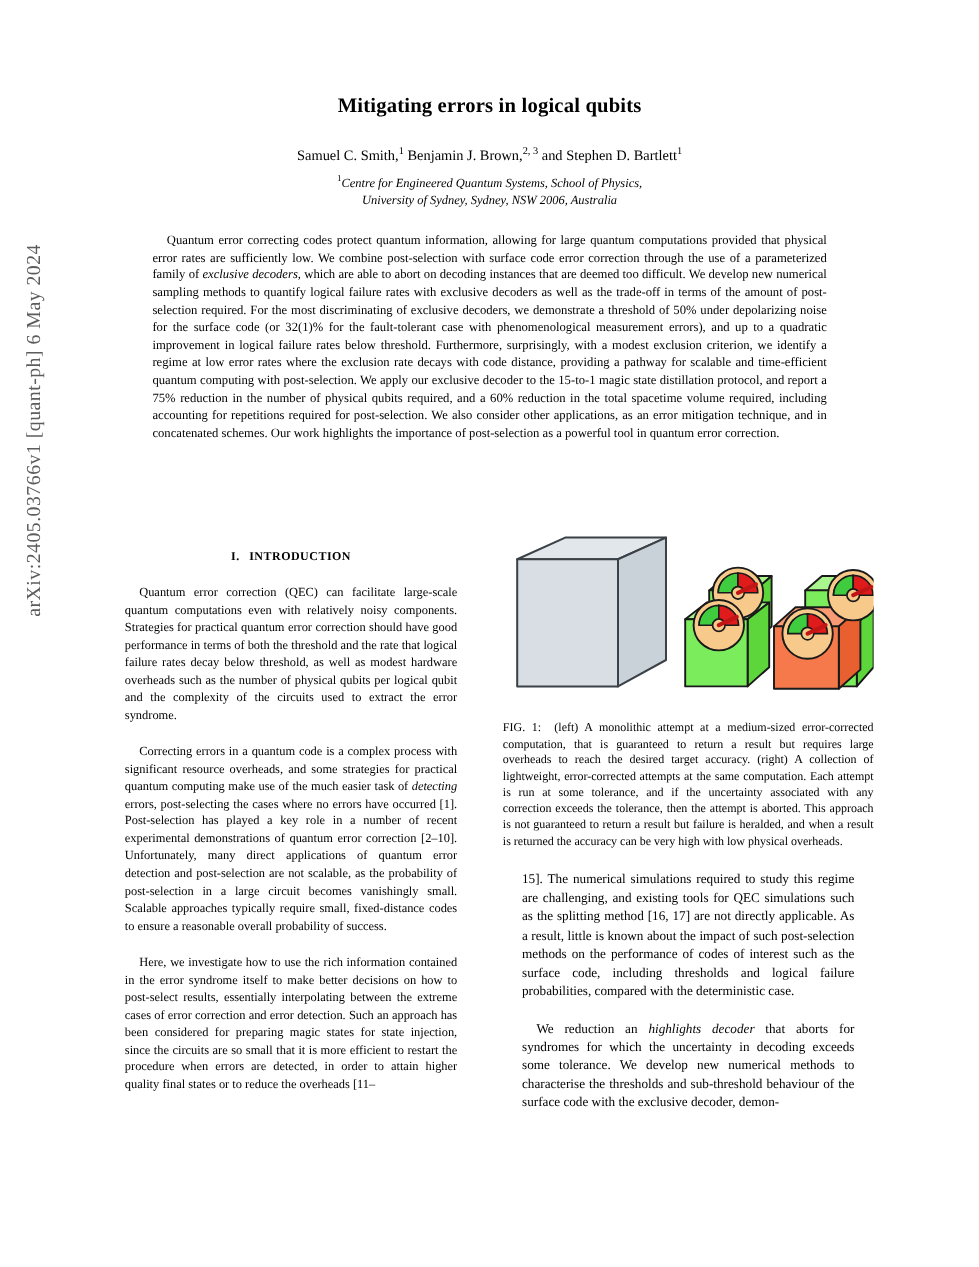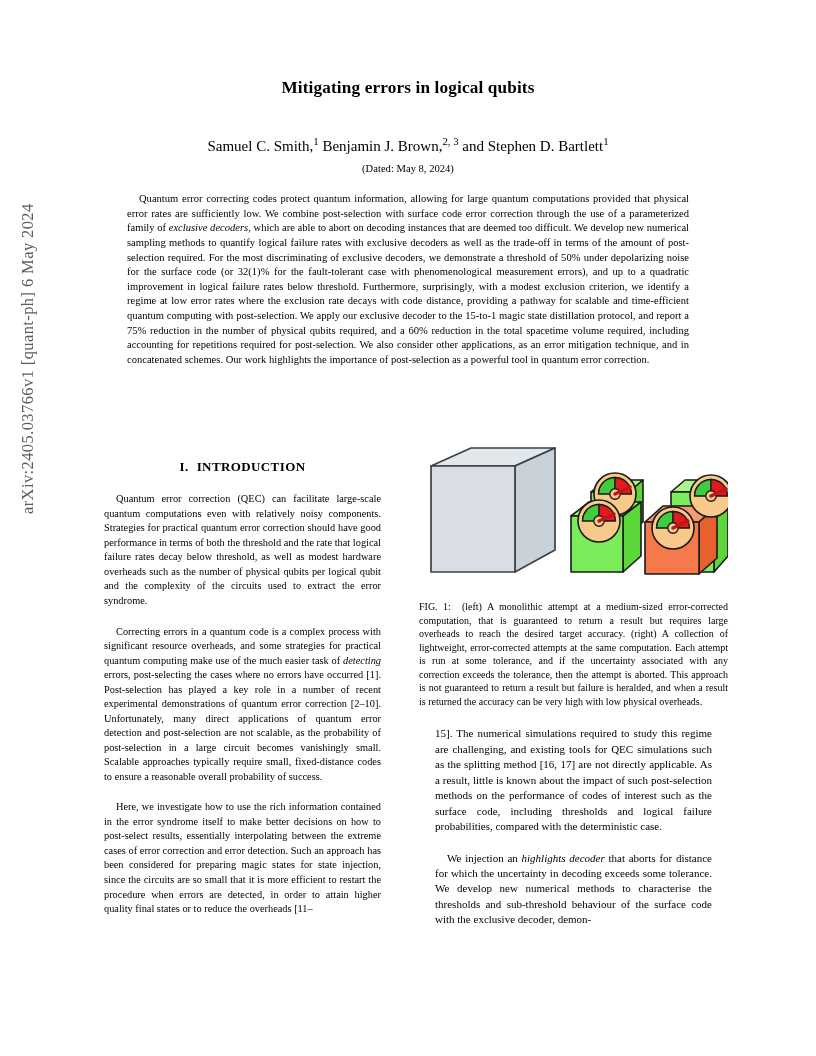--- a/index.html
+++ b/index.html
@@ -44,22 +44,22 @@
   
   .title {
     text-align: center;
     font-size: 17.2px;
     font-weight: bold;
     margin-top: 66px;
     letter-spacing: 0.15px;
   }
   .authors {
     text-align: center;
-    font-size: 15px;
-    margin-top: 36px;
+    font-size: 12px;
+    margin-top: 22px;
     line-height: 1.35;
   }
   .affil {
     text-align: center;
     font-size: 10.4px;
     font-style: italic;
     line-height: 1.42;
     margin-top: 7px;
   }
   .dated {
@@ -97,21 +97,21 @@
     gap: 22px;
   }
   .col {
     width: 309px;
     font-size: 10.35px;
     line-height: 1.405;
     text-align: justify;
   }
   .section-head {
     text-align: center;
-    font-size: 13px;
+    font-size: 10px;
     font-weight: bold;
     letter-spacing: 0.4px;
     margin: 14px 0 14px 0;
   }
   .section-head .numsep { padding-right: 8px; }
   p.body {
     margin: 16px;
     text-indent: 12px;
     text-align: justify;
   }
@@ -148,22 +148,25 @@
 <div class="arxiv-stamp">arXiv:2405.03766v1  [quant-ph]  6 May 2024</div>
 
 <div class="page">
 
   <div class="title">Mitigating errors in logical qubits</div>
 
   <div class="authors">
     <span>Samuel C. Smith,</span><sup class="mark">1</sup><span> Benjamin J. Brown,</span><sup class="mark">2, 3</sup><span> and Stephen D. Bartlett</span><sup class="mark">1</sup>
   </div>
 
-
-  <div class="dated">(Dated: May 8, 2024)</div>
+  <div class="affil">
+    <sup class="mark">1</sup><span>Centre for Engineered Quantum Systems, School of Physics,</span><br>
+    <span>University of Sydney, Sydney, NSW 2006, Australia</span>
+  </div>
+
 
   <div class="abstract">
     <span class="indent">Quantum error correcting codes protect quantum information, allowing for large quantum computations provided that physical error rates are sufficiently low. We combine post-selection with surface code error correction through the use of a parameterized family of </span><i>exclusive decoders</i><span>, which are able to abort on decoding instances that are deemed too difficult. We develop new numerical sampling methods to quantify logical failure rates with exclusive decoders as well as the trade-off in terms of the amount of post-selection required. For the most discriminating of exclusive decoders, we demonstrate a threshold of 50% under depolarizing noise for the surface code (or 32(1)% for the fault-tolerant case with phenomenological measurement errors), and up to a quadratic improvement in logical failure rates below threshold. Furthermore, surprisingly, with a modest exclusion criterion, we identify a regime at low error rates where the exclusion rate decays with code distance, providing a pathway for scalable and time-efficient quantum computing with post-selection. We apply our exclusive decoder to the 15-to-1 magic state distillation protocol, and report a 75% reduction in the number of physical qubits required, and a 60% reduction in the total spacetime volume required, including accounting for repetitions required for post-selection. We also consider other applications, as an error mitigation technique, and in concatenated schemes. Our work highlights the importance of post-selection as a powerful tool in quantum error correction.</span>
   </div>
 
   <div class="columns">
 
     <div class="col">
       <div class="section-head">
         <span class="numsep">I.</span><span>INTRODUCTION</span>
@@ -246,18 +249,18 @@
           </svg>
         </div>
 
         <figcaption class="fig-caption">
           <span class="figlabel">FIG. 1:</span>&nbsp;&nbsp;<span>(left) A monolithic attempt at a medium-sized error-corrected computation, that is guaranteed to return a result but requires large overheads to reach the desired target accuracy. (right) A collection of lightweight, error-corrected attempts at the same computation. Each attempt is run at some tolerance, and if the uncertainty associated with any correction exceeds the tolerance, then the attempt is aborted. This approach is not guaranteed to return a result but failure is heralded, and when a result is returned the accuracy can be very high with low physical overheads.</span>
         </figcaption>
       </figure>
 
       <div class="col-right-text">
         <p class="body" style="text-indent:0;">15].  The numerical simulations required to study this regime are challenging, and existing tools for QEC simulations such as the splitting method [16, 17] are not directly applicable. As a result, little is known about the impact of such post-selection methods on the performance of codes of interest such as the surface code, including thresholds and logical failure probabilities, compared with the deterministic case.</p>
-        <p class="body"><span>We injection an </span><i>highlights decoder</i><span> that aborts for distance for which the uncertainty in decoding exceeds some tolerance. We develop new numerical methods to characterise the thresholds and sub-threshold behaviour of the surface code with the exclusive decoder, demon-</span></p>
+        <p class="body"><span>We reduction an </span><i>highlights decoder</i><span> that aborts for syndromes for which the uncertainty in decoding exceeds some tolerance. We develop new numerical methods to characterise the thresholds and sub-threshold behaviour of the surface code with the exclusive decoder, demon-</span></p>
       </div>
 
     </div>
   </div>
 </div>
 
 </body></html>

